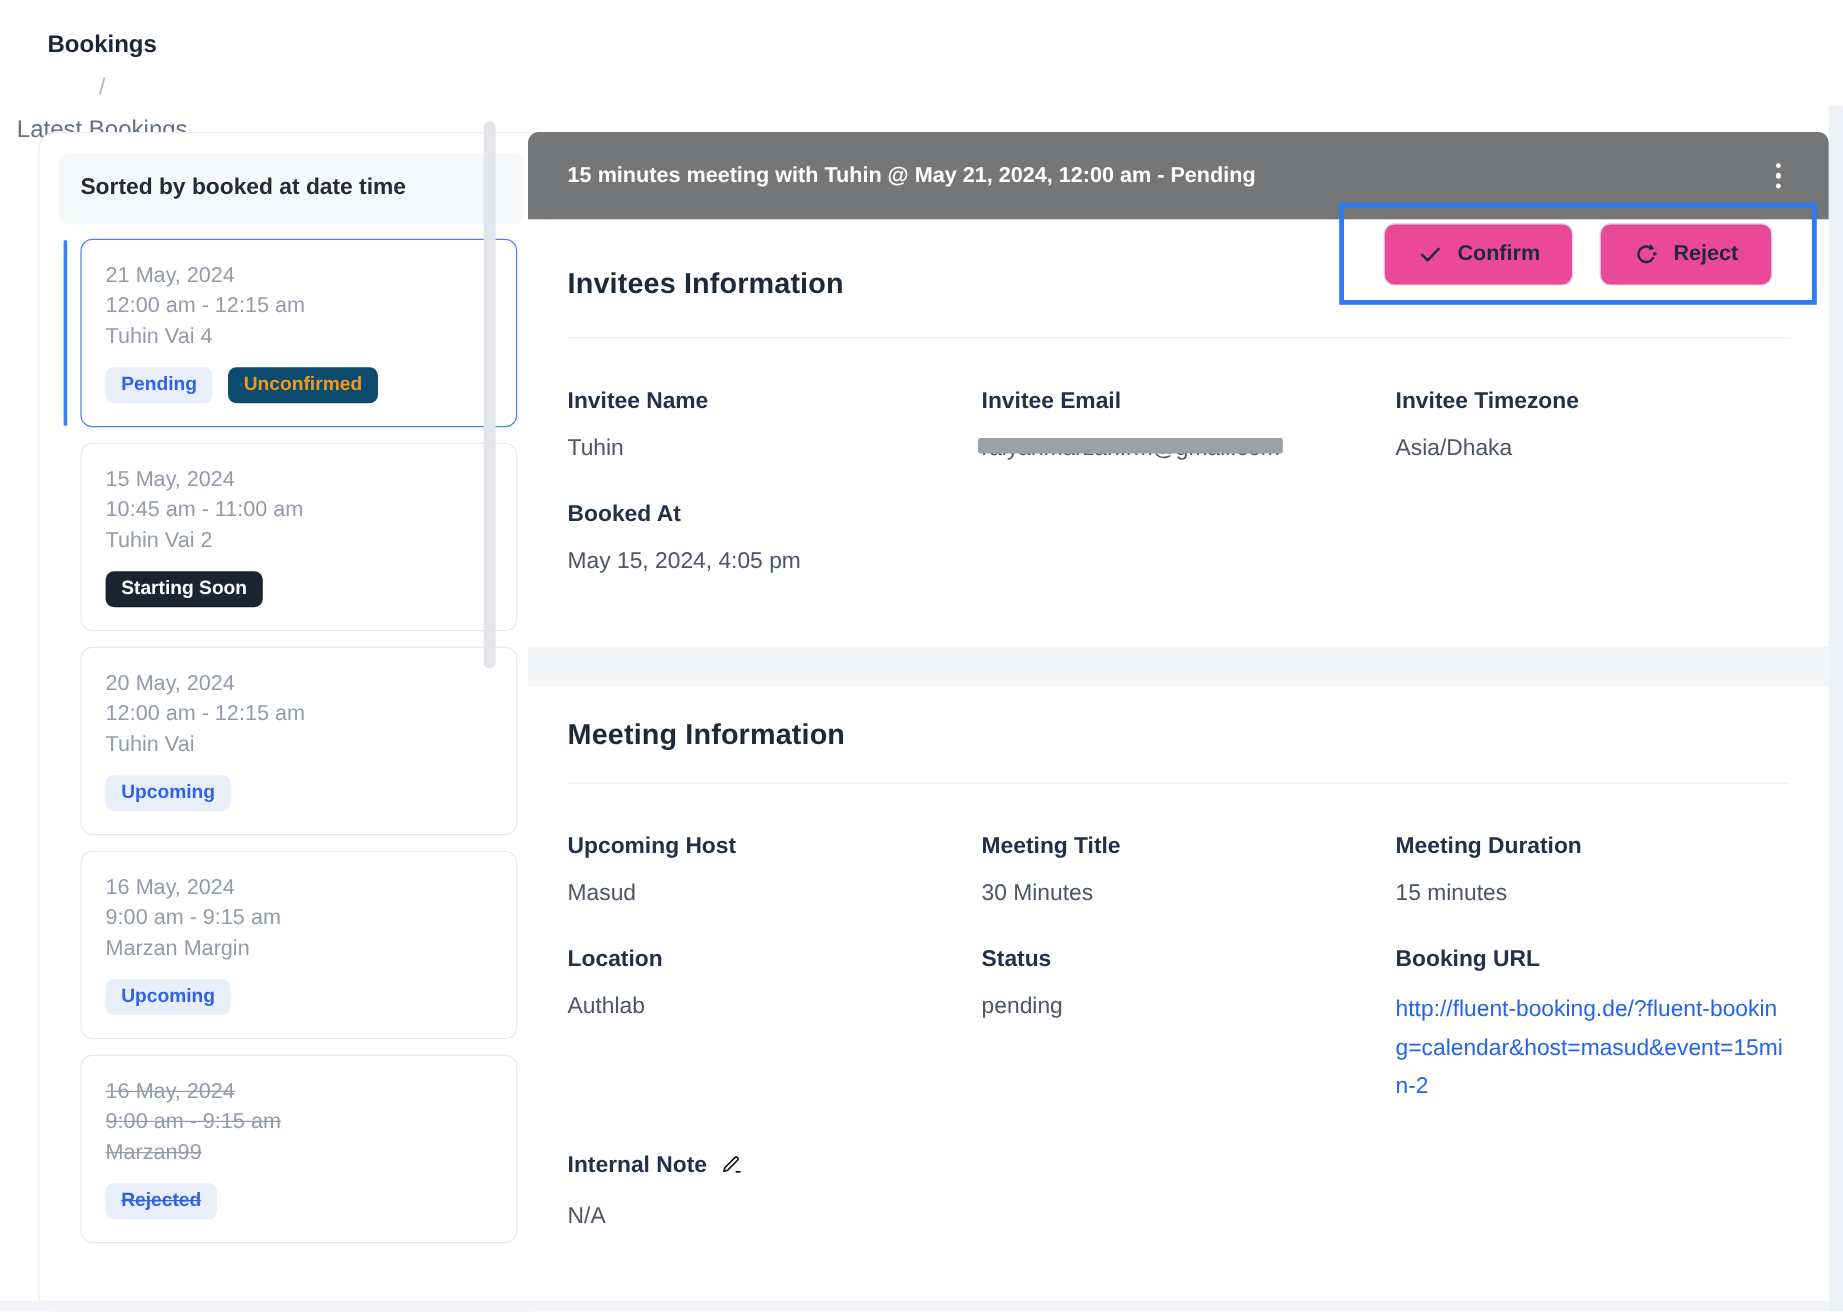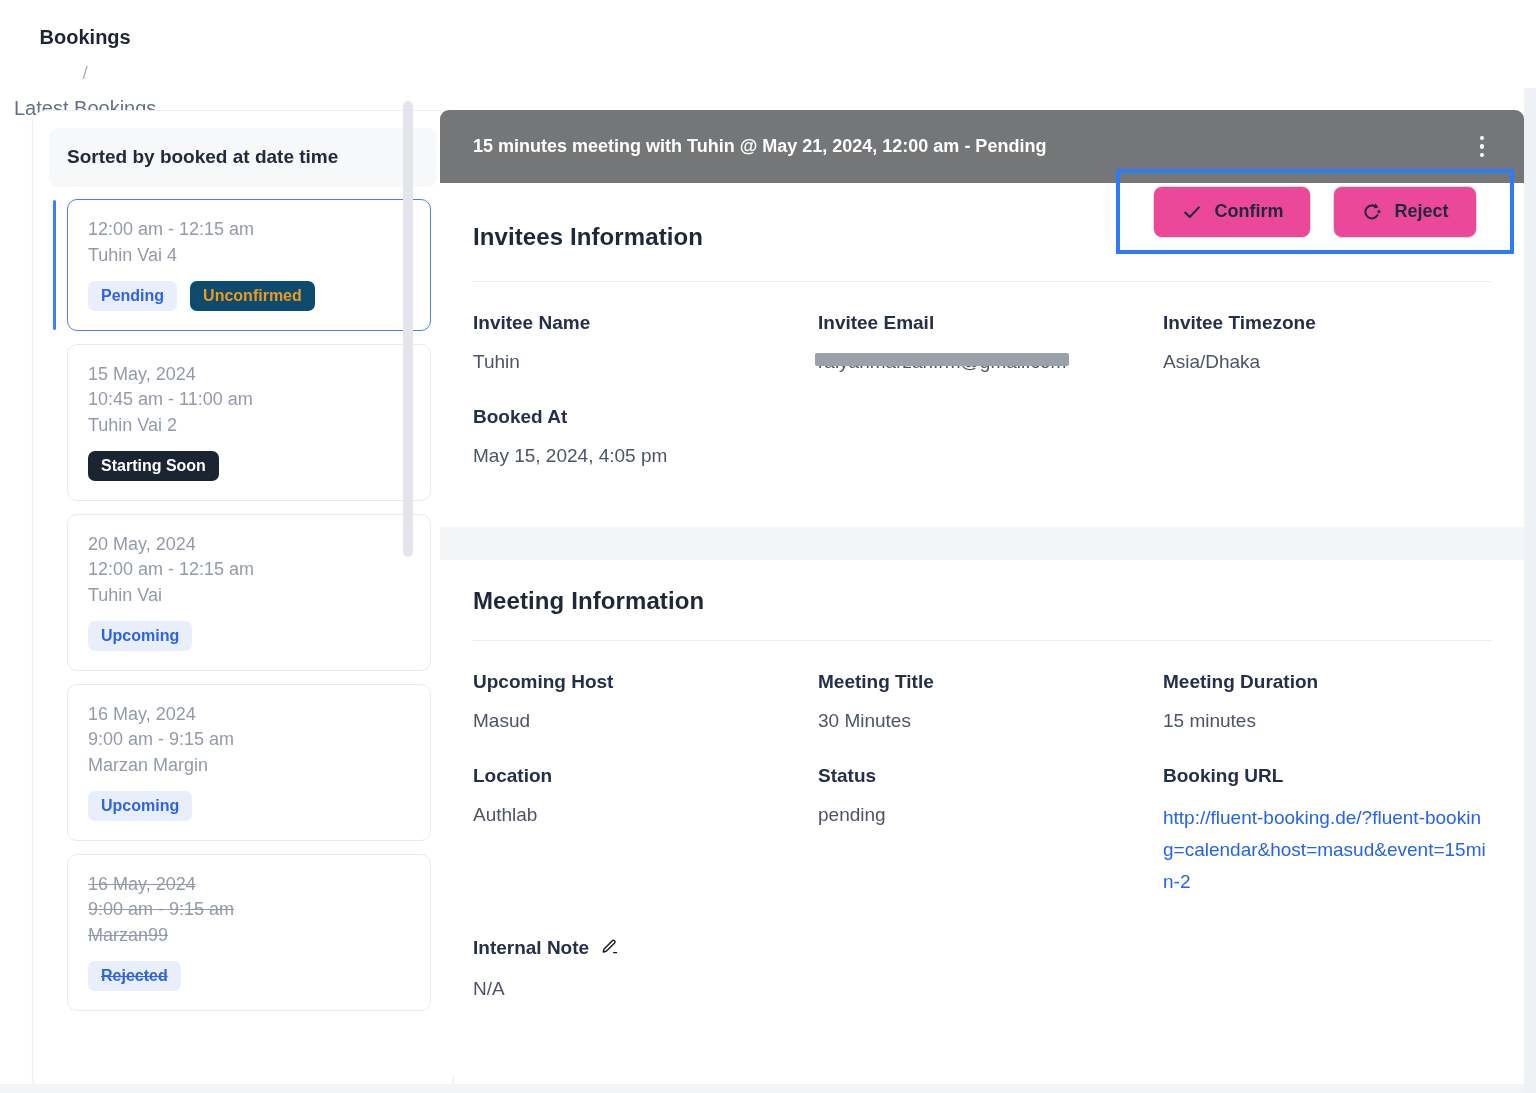--- a/index.html
+++ b/index.html
@@ -100,21 +100,21 @@
     font-family:inherit; font-size:18px; font-weight:600; color:#1e293b;
     display:flex; align-items:center; gap:11px; cursor:pointer;
   }
   .btn svg { display:block; }
 
   .divider { border:none; border-top:1px solid #eaecef; margin-top:12px; }
   .card-meeting .divider { margin-top:25px; }
 
   .grid3 {
     display:grid; grid-template-columns:345px 345px 1fr;
-    row-gap:31px; margin-top:30px;
+    row-gap:31px; margin-top:42px;
   }
   .field-label { font-size:19px; font-weight:700; color:#243049; margin-bottom:15px; display:flex; align-items:center; gap:9px; }
   .field-value { font-size:19px; color:#4d5565; line-height:26px; }
   .field-value.link {
     color:#2563eb; font-weight:500; max-width:336px;
     word-break:break-all; line-height:32px;
   }
   .redacted { position:relative; display:inline-block; }
   .redacted::after {
     content:""; position:absolute; left:-3px; right:-3px; top:4px; height:13px;
@@ -136,20 +136,21 @@
     <span class="crumb-sep">/</span>
     <span class="crumb">Latest Bookings</span>
     <span class="crumb-sep">/</span>
     <span class="crumb last">30 Minutes</span>
   </nav>
 
 <aside class="sidebar">
   <div class="sort-note">Sorted by booked at date time</div>
   <div class="booking-list" id="booking-list">
       <div class="booking-card selected">
+        <div class="bk-line bk-date">21 May, 2024</div>
         <div class="bk-line bk-time">12:00 am - 12:15 am</div>
         <div class="bk-line bk-name">Tuhin Vai 4</div>
         <div class="badge-row">
           <span class="badge blue">Pending</span>
           <span class="badge orange">Unconfirmed</span>
         </div>
       </div>
       <div class="booking-card">
         <div class="bk-line bk-date">15 May, 2024</div>
         <div class="bk-line bk-time">10:45 am - 11:00 am</div>

